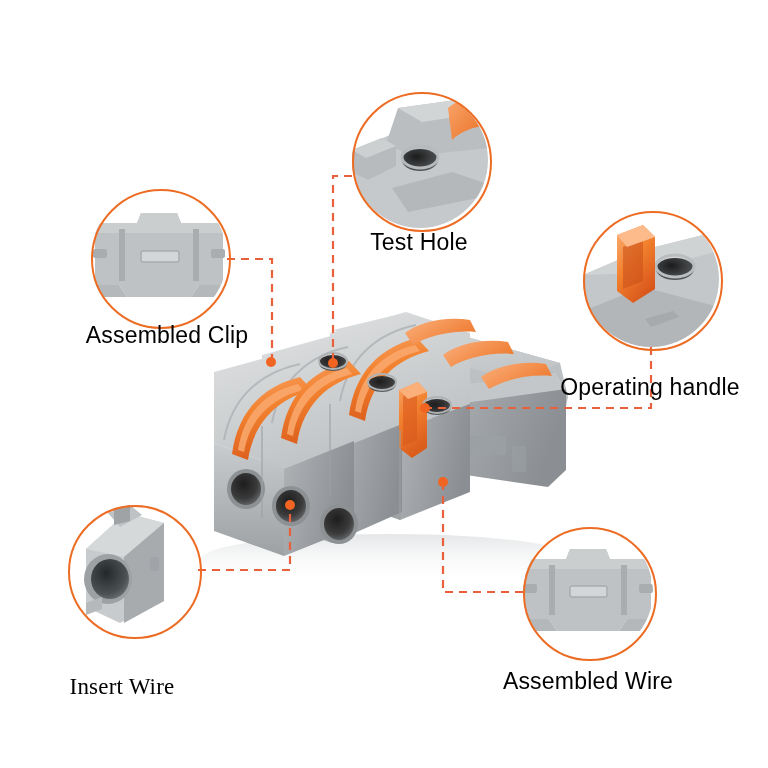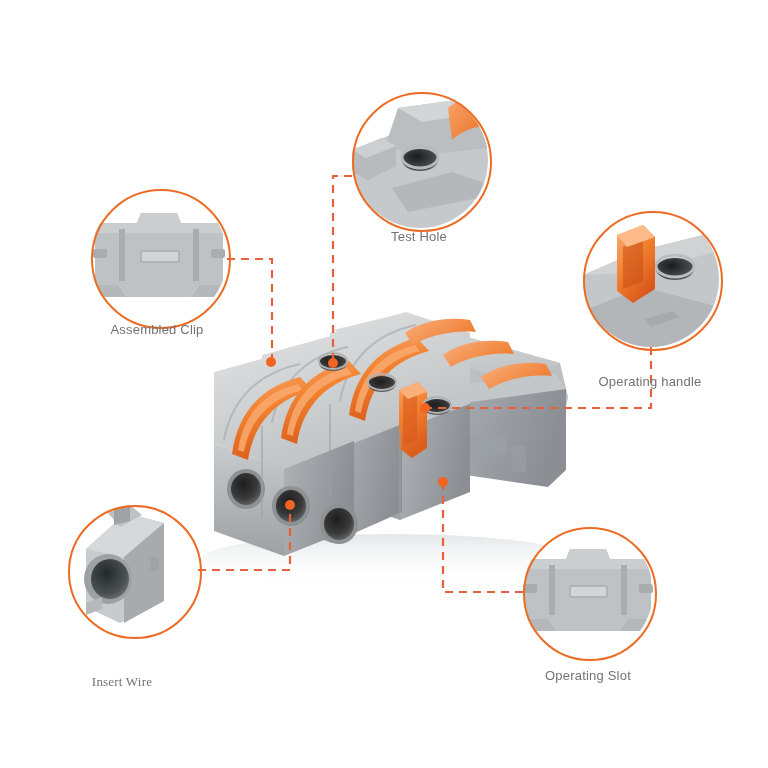--- a/index.html
+++ b/index.html
@@ -4,21 +4,21 @@
 <style>
   html,body{margin:0;padding:0;}
   body{
     width:768px;height:768px;overflow:hidden;background:#ffffff;
     font-family:"Liberation Sans","DejaVu Sans",sans-serif;
     position:relative;
   }
   #stage{position:absolute;inset:0;width:768px;height:768px;}
   .layer{position:absolute;inset:0;width:768px;height:768px;}
   .label{
-    position:absolute;color:#737373;font-size:13px;letter-spacing:.2px;
+    position:absolute;color:#000000;font-size:23px;letter-spacing:.2px;
     white-space:nowrap;text-align:center;transform:translateX(-50%);
     font-family:"Liberation Sans","DejaVu Sans",sans-serif;
   }
   .callout-circle{position:absolute;border-radius:50%;overflow:hidden;}
   .callout-ring{position:absolute;border-radius:50%;pointer-events:none;}
   svg{display:block;}
 </style>
 </head>
 <body>
 
@@ -182,21 +182,21 @@
       <rect x="28" y="40" width="6" height="52" fill="#A9ADB0"></rect>
       <rect x="102" y="40" width="6" height="52" fill="#A9ADB0"></rect>
       <rect x="50" y="62" width="38" height="11" rx="2" fill="#D3D6D7" stroke="#A9ADB0" stroke-width="1.5"></rect>
       <rect x="2" y="60" width="14" height="9" rx="2" fill="#A9ADB0"></rect>
       <rect x="120" y="60" width="14" height="9" rx="2" fill="#A9ADB0"></rect>
       <path d="M4,96 L28,96 L36,108 L4,108 Z" fill="#B4B8BA"></path>
       <path d="M132,96 L108,96 L100,108 L132,108 Z" fill="#B4B8BA"></path>
     </svg>
   </div>
   <div class="callout-ring" style="left:91px;top:189px;width:136px;height:136px;border:2px solid #ED6C23;"></div>
-  <div class="label" style="left:157px;top:322px;">Assembled Clip</div>
+  <div class="label" style="left:167px;top:322px;">Assembled Clip</div>
 
   <div class="callout-circle" style="left:352px;top:92px;width:136px;height:136px;">
     <svg viewBox="0 0 136 136" width="136" height="136">
       <rect x="0" y="0" width="136" height="136" fill="#ffffff"></rect>
       <path d="M0,60 L40,42 L136,28 L136,136 L0,136 Z" fill="#C6C9CB"></path>
       <path d="M46,16 L104,8 L136,20 L136,56 L60,64 L34,52 Z" fill="#BABEC0"></path>
       <path d="M46,16 L104,8 L136,20 L70,30 Z" fill="#D2D5D6"></path>
       <path d="M96,16 C108,6 126,0 136,0 L136,34 C122,34 108,40 100,48 Z" fill="url(#gLeverTop2)"></path>
       <defs>
         <linearGradient id="gLeverTop2" x1="0" y1="0" x2="1" y2="1">
@@ -278,15 +278,15 @@
       <rect x="26" y="38" width="6" height="50" fill="#A9ADB0"></rect>
       <rect x="98" y="38" width="6" height="50" fill="#A9ADB0"></rect>
       <rect x="47" y="59" width="37" height="11" rx="2" fill="#D3D6D7" stroke="#A9ADB0" stroke-width="1.5"></rect>
       <rect x="0" y="57" width="14" height="9" rx="2" fill="#A9ADB0"></rect>
       <rect x="116" y="57" width="14" height="9" rx="2" fill="#A9ADB0"></rect>
       <path d="M2,92 L26,92 L34,104 L2,104 Z" fill="#B4B8BA"></path>
       <path d="M128,92 L104,92 L96,104 L128,104 Z" fill="#B4B8BA"></path>
     </svg>
   </div>
   <div class="callout-ring" style="left:523px;top:527px;width:130px;height:130px;border:2px solid #ED6C23;"></div>
-  <div class="label" style="left:588px;top:668px;">Operating Slot</div>
+  <div class="label" style="left:588px;top:668px;">Assembled Wire</div>
 
 </div>
 
 </body></html>

